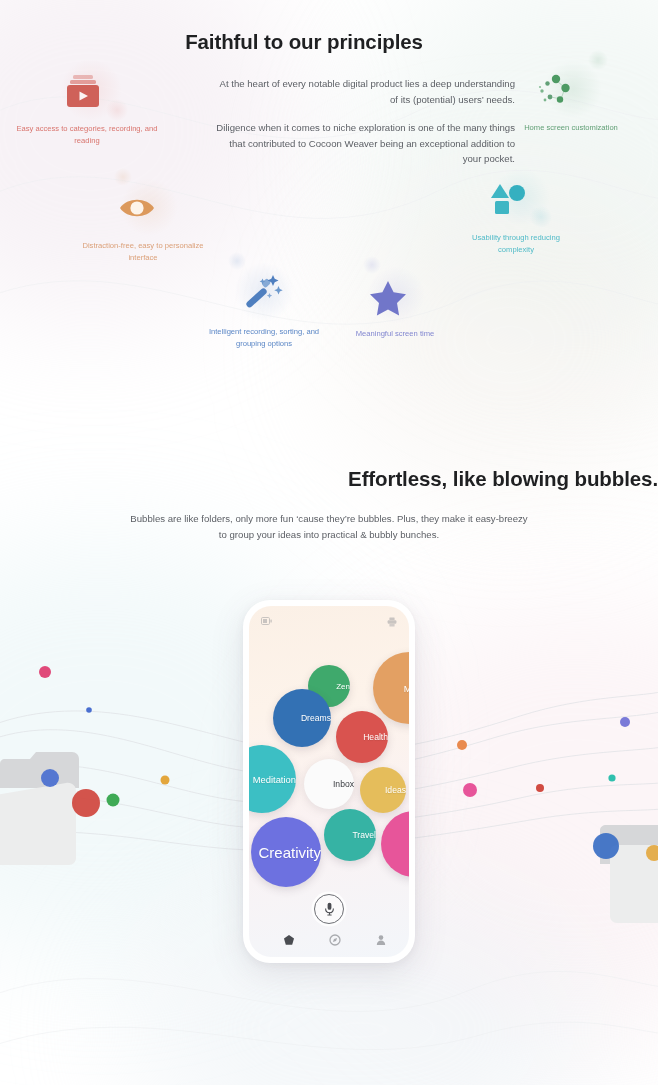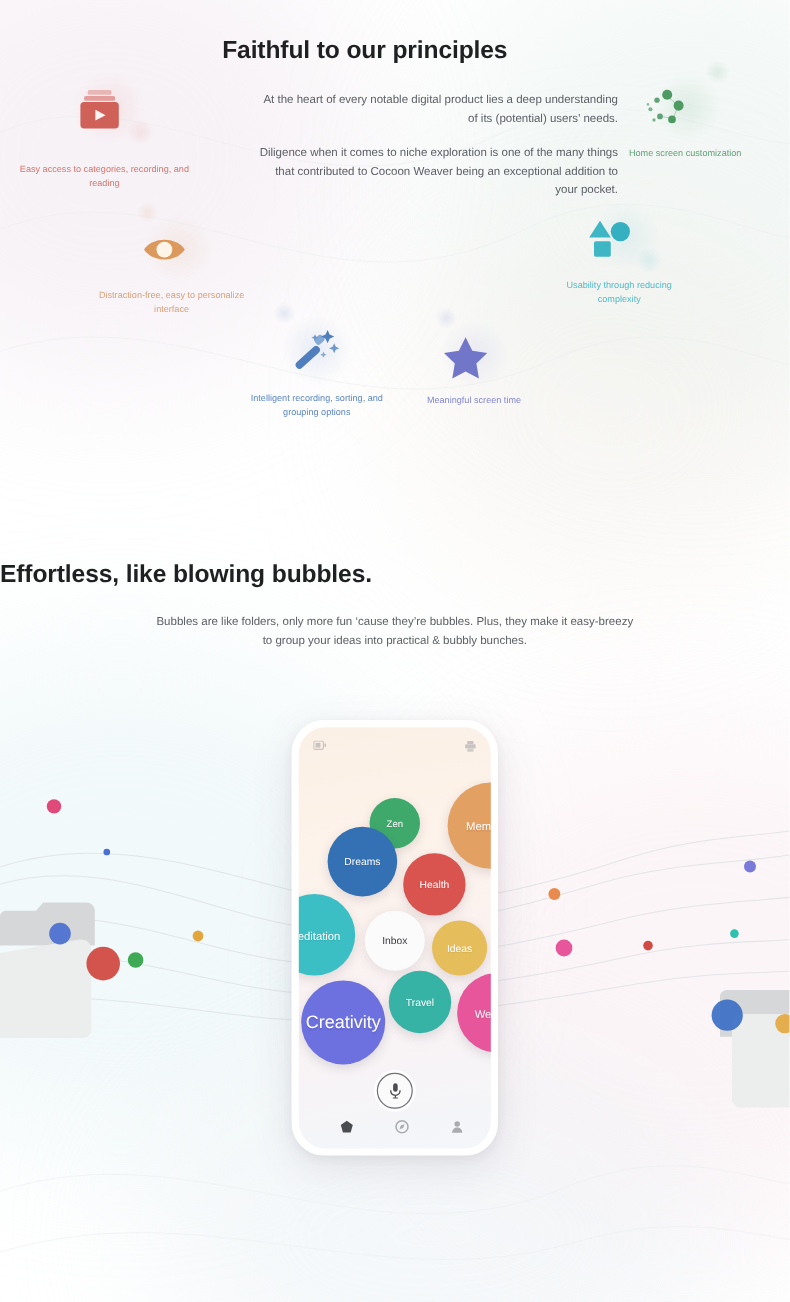--- a/index.html
+++ b/index.html
@@ -40,41 +40,41 @@
 
   
   .feature { position:absolute; }
   .feature .fcap {
     position:absolute; left:0; width:100%; text-align:center;
     font-size:7.6px; line-height:11.5px; font-weight:500;
   }
   .ficon { position:absolute; }
 
   .f-categories { left:8px; top:55px; width:158px; height:95px; }
-  .f-categories .fcap { top:68px; color:#d9756e;margin-top:12px; }
+  .f-categories .fcap { top:68px; color:#d9756e; }
 
   .f-distraction { left:74px; top:176px; width:138px; height:90px; }
   .f-distraction .fcap { top:64px; color:#dba079; }
 
   .f-intelligent { left:194px; top:256px; width:140px; height:100px; }
   .f-intelligent .fcap { top:70px; color:#5b87c6; }
 
   .f-meaningful { left:345px; top:262px; width:100px; height:96px; }
   .f-meaningful .fcap { top:66px; color:#8287d0; }
 
   .f-home { left:512px; top:54px; width:118px; height:96px; }
   .f-home .fcap { top:68px; color:#62a077;text-align:center; }
 
   .f-usability { left:456px; top:164px; width:120px; height:96px; }
   .f-usability .fcap { top:68px; color:#51bbc8; }
 
   
   .section-bubbles { position:absolute; left:0; top:455px; width:658px; height:630px; z-index:3; }
   .heading-2 {
-    position:absolute; left:0; top:12px; width:658px; text-align:left;
+    position:absolute; left:0; top:12px; width:658px; text-align:right;
     font-size:20.5px; font-weight:600; color:#1f2022; letter-spacing:-0.1px;
   }
   .sub-copy {
     position:absolute; left:129px; top:56px; width:400px; text-align:center;
     font-size:9.6px; line-height:16px; color:#5d6066;
   }
 
   
   .deco-layer { position:absolute; left:0; top:640px; width:658px; height:300px; z-index:2; pointer-events:none; }
 
@@ -91,21 +91,21 @@
     background:linear-gradient(170deg,#fbf0e6 0%, #fdf3ea 28%, #faf2f3 62%, #f3f6fa 100%);
   }
   .status-bar { position:absolute; left:0; top:0; width:100%; height:26px; }
   .sb-icon { position:absolute; top:11px; opacity:.45; }
   .sb-left  { left:12px; }
   .sb-right { right:12px; }
 
   
   .bubble {
     position:absolute; border-radius:50%;
-    display:flex; align-items:center; justify-content:center;
+    display:flex; align-items:center; justify-content:flex-end;
     color:#fff; font-size:8.6px; font-weight:400;
     text-shadow:0 1px 1px rgba(0,0,0,.10);
     box-shadow:0 3px 9px rgba(60,50,70,.15);
     white-space:nowrap;
   }
   .bubble.inbox { color:#3a3c41; text-shadow:none; box-shadow:0 2px 10px rgba(120,110,120,.18); }
 
   
   .mic-ring {
     position:absolute; left:50%; top:288px; transform:translateX(-50%);

